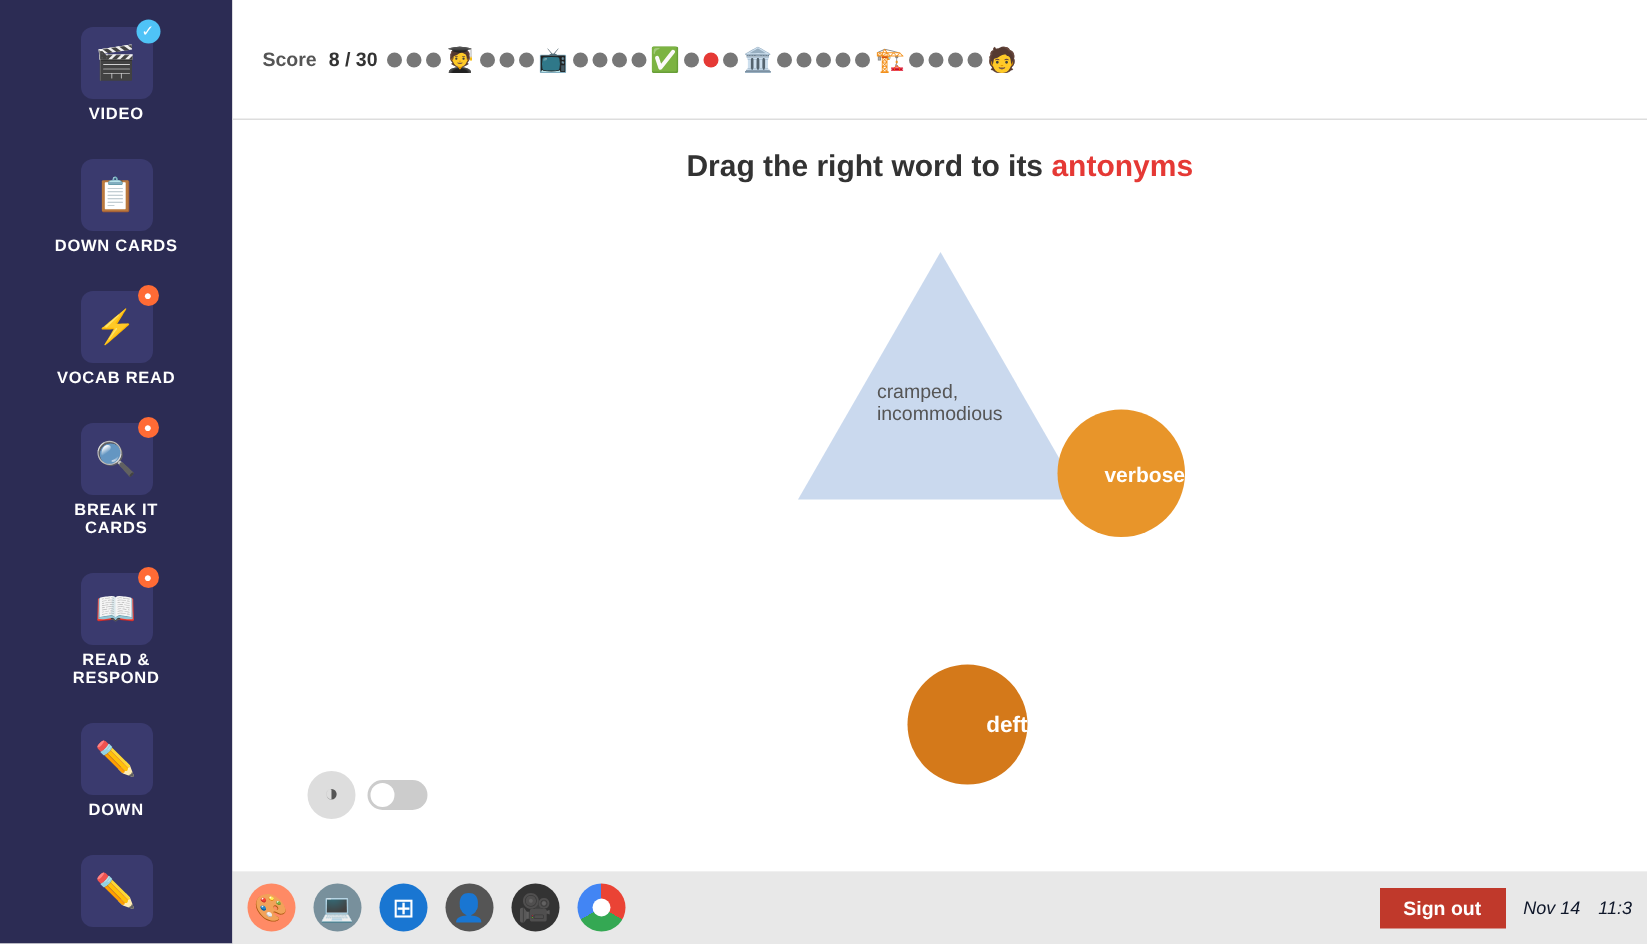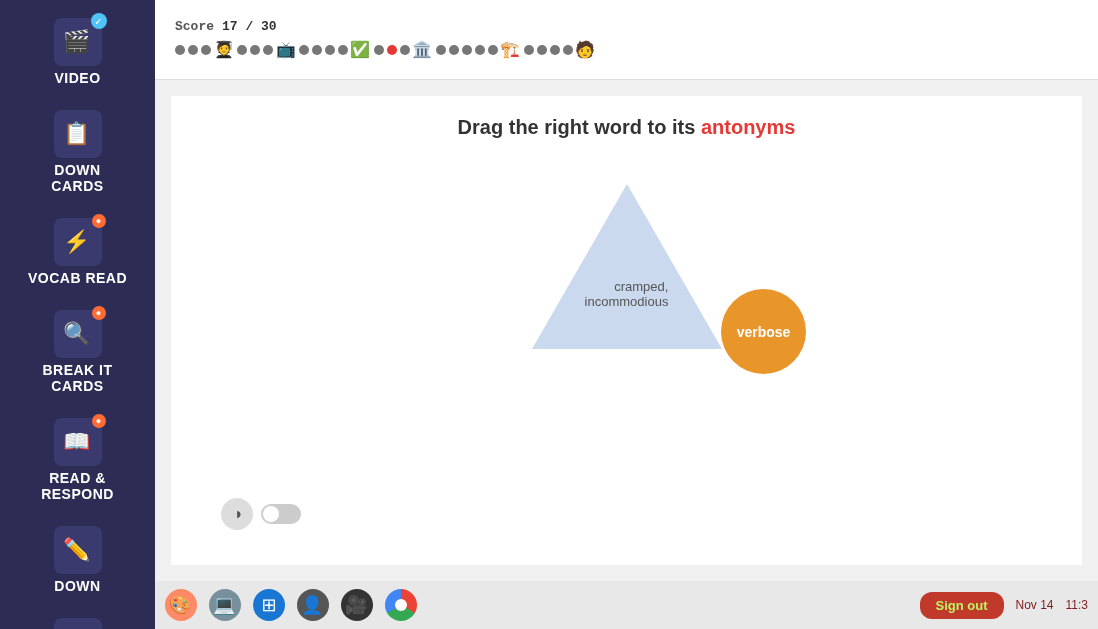--- a/index.html
+++ b/index.html
@@ -51,21 +51,21 @@
       display: flex;
       align-items: center;
       justify-content: center;
       position: relative;
       color: white;
       font-size: 22px;
     }
 
     .sidebar-item .label {
       color: white;
-      font-size: 14px;
+      font-size: 11px;
       font-weight: bold;
       text-align: center;
       margin-top: 4px;
       letter-spacing: 0.5px;
     }
 
     .badge {
       position: absolute;
       top: -4px;
       right: -4px;
@@ -116,23 +116,22 @@
       padding: 8px 20px;
       display: flex;
       align-items: center;
       justify-content: space-between;
       border-bottom: 1px solid #ddd;
       min-height: 80px;
     }
 
     .score-section {
       display: flex;
-      flex-direction: column;
+      flex-direction: row;
       gap: 6px;
-      font-family: Liberation Mono, monospace;
     }
 
     .score-line {
       display: flex;
       align-items: center;
       gap: 8px;
     }
 
     .score-label {
       font-size: 13px;
@@ -178,21 +177,21 @@
 
     
     .game-area {
       flex: 1;
       display: flex;
       flex-direction: column;
       align-items: center;
       padding: 20px;
       position: relative;
       background: white;
-      margin: 16px;
+      margin: 0;
     }
 
     .instruction {
       font-size: 20px;
       font-weight: bold;
       color: #333;
       margin-bottom: 20px;
     }
 
     .instruction-highlight {
@@ -218,21 +217,21 @@
       white-space: nowrap;
       pointer-events: none;
     }
 
     
     .word-circle {
       position: absolute;
       border-radius: 50%;
       display: flex;
       align-items: center;
-      justify-content: center;
+      justify-content: flex-end;
       color: white;
       font-weight: bold;
       font-size: 14px;
       cursor: grab;
     }
 
     .circle-orange { background: #e8952a; }
     .circle-dark-orange { background: #d4791a; }
 
     
@@ -303,32 +302,33 @@
 
     .taskbar-right {
       margin-left: auto;
       display: flex;
       align-items: center;
       gap: 12px;
     }
 
     .sign-out-btn {
       background: #c0392b;
-      color: #bef264;
+      color: #ffffff;
       border: none;
       padding: 6px 16px;
-      border-radius: 12px;
+      border-radius: 0;
       font-size: 13px;
       cursor: pointer;
       font-weight: bold;
     }
 
     .taskbar-datetime {
       font-size: 12px;
-      color: #7f1d1d;
+      color: #0f172a;
+      font-style: italic;
     }
 
     
     .icons-row {
       display: flex;
       align-items: center;
       gap: 3px;
     }
   </style>
 </head>
@@ -392,21 +392,21 @@
       </div>
     </div>
   </div>
 
   <div class="main-content">
 
     <div class="top-bar">
       <div class="score-section">
         <div class="score-line">
           <span class="score-label">Score</span>
-          <span class="score-value">17 / 30</span>
+          <span class="score-value">8 / 30</span>
         </div>
 
         <div class="icons-row">
           <span class="dot dot-gray"></span>
           <span class="dot dot-gray"></span>
           <span class="dot dot-gray"></span>
           <span class="progress-icon" style="font-size:16px;">🧑‍🎓</span>
           <span class="dot dot-gray"></span>
           <span class="dot dot-gray"></span>
           <span class="dot dot-gray"></span>
@@ -439,31 +439,34 @@
       <div class="instruction">
         <span>Drag the right word to its </span><span class="instruction-highlight">antonyms</span>
       </div>
 
       <div class="drag-area">
 
         <div style="position:absolute; left:50%; top:20px; transform:translateX(-50%);">
           <svg width="200" height="175">
             <polygon points="100,5 5,170 195,170" fill="#b8cce8" opacity="0.75"></polygon>
           </svg>
-          <div class="triangle-label" style="position:absolute; top:100px; left:50%; transform:translateX(-50%); text-align:right; color:#555; font-size:13px; font-weight:500;">
+          <div class="triangle-label" style="position:absolute; top:90px; left:50%; transform:translateX(-50%); text-align:left; color:#555; font-size:13px; font-weight:500;">
             <span>cramped,</span><br>
             <span>incommodious</span>
           </div>
         </div>
 
         <div class="word-circle circle-orange" style="width:85px; height:85px; left:530px; top:130px; font-size:14px;">
           <span>verbose</span>
         </div>
 
 
+        <div class="word-circle circle-dark-orange" style="width:80px; height:80px; left:430px; top:300px; font-size:15px;">
+          <span>deft</span>
+        </div>
 
         <div class="bottom-controls">
           <button class="sound-btn">
             <span>◑</span>
           </button>
           <div class="toggle-switch">
             <div class="toggle-knob"></div>
           </div>
         </div>
       </div>

